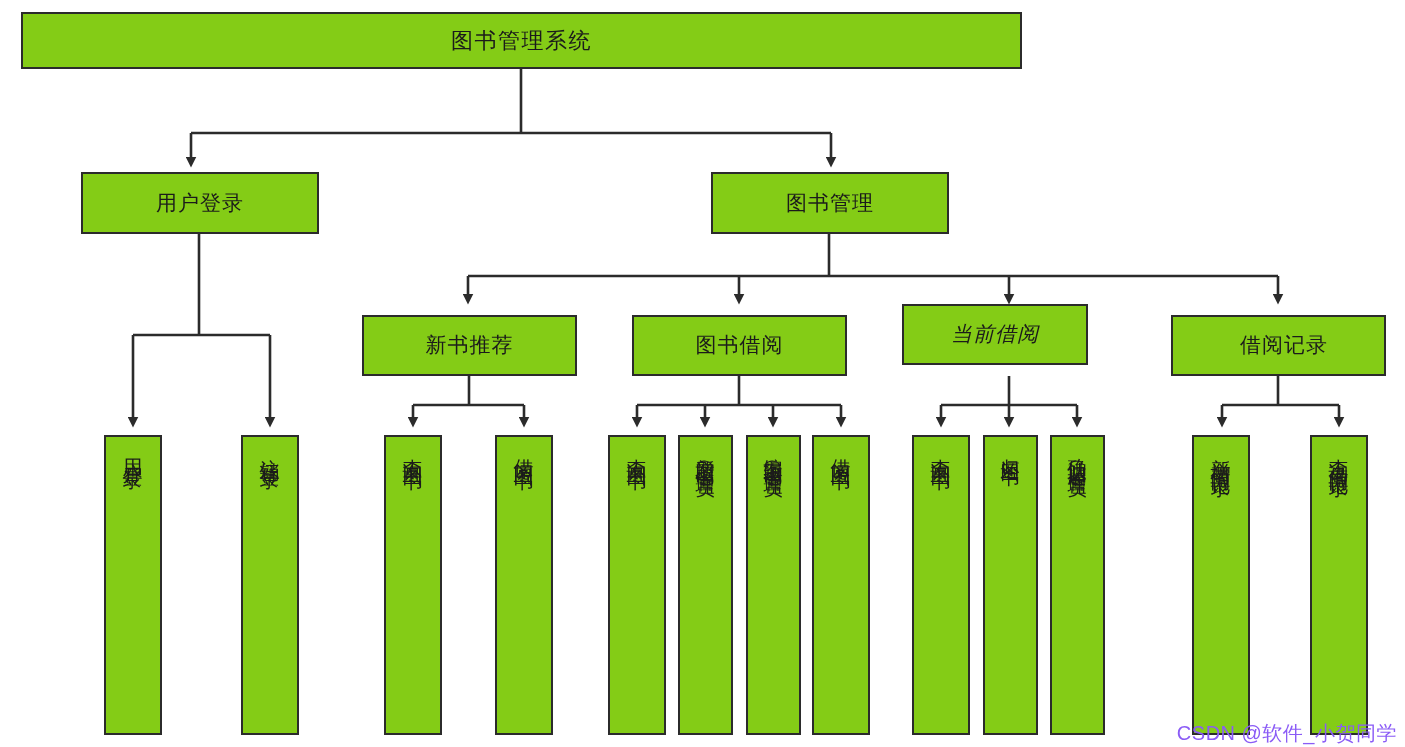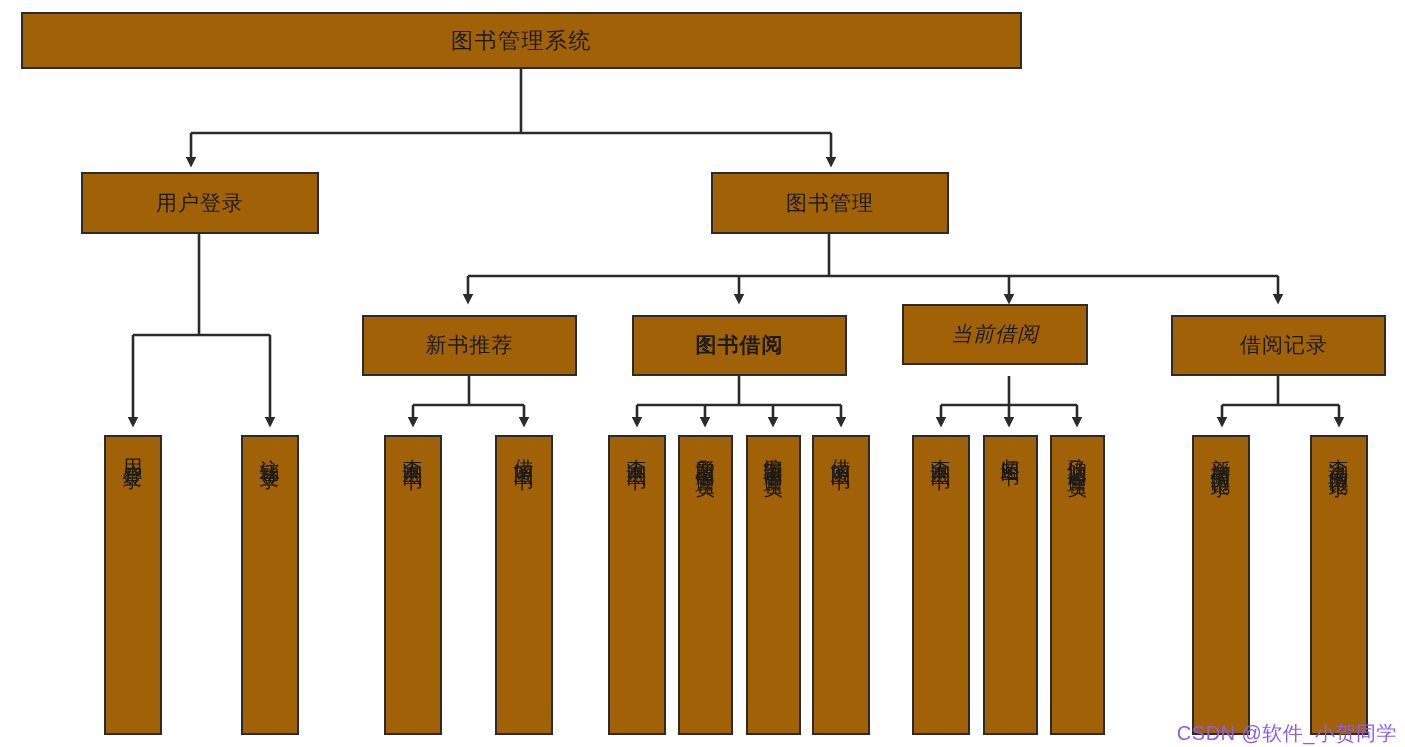--- a/index.html
+++ b/index.html
@@ -23,21 +23,21 @@
     position: absolute;
     left: 0;
     top: 0;
     width: 1405px;
     height: 747px;
     pointer-events: none;
   }
   .node {
     position: absolute;
     box-sizing: border-box;
-    background: #a16207;
+    background: #84cc16;
     border: 2.5px solid #2b2b2b;
     display: flex;
     align-items: center;
     justify-content: center;
     z-index: 3;
   }
   .node .lbl {
     display: block;
     text-align: center;
     line-height: 1.18;
@@ -147,21 +147,21 @@
   </div>
 
   <div class="node horiz" style="left:711px; top:172px; width:238px; height:62px;">
     <span class="lbl">图书管理</span>
   </div>
 
   <div class="node horiz" style="left:362px; top:315px; width:215px; height:61px;">
     <span class="lbl">新书推荐</span>
   </div>
 
-  <div class="node horiz" style="left:632px; top:315px; width:215px; height:61px;font-weight:bold;">
+  <div class="node horiz" style="left:632px; top:315px; width:215px; height:61px;">
     <span class="lbl">图书借阅</span>
   </div>
 
   <div class="node horiz" style="left:902px; top:304px; width:186px; height:61px;font-style:italic;">
     <span class="lbl">当前借阅</span>
   </div>
 
   <div class="node horiz" style="left:1171px; top:315px; width:215px; height:61px;padding-left:11px;">
     <span class="lbl">借阅记录</span>
   </div>

